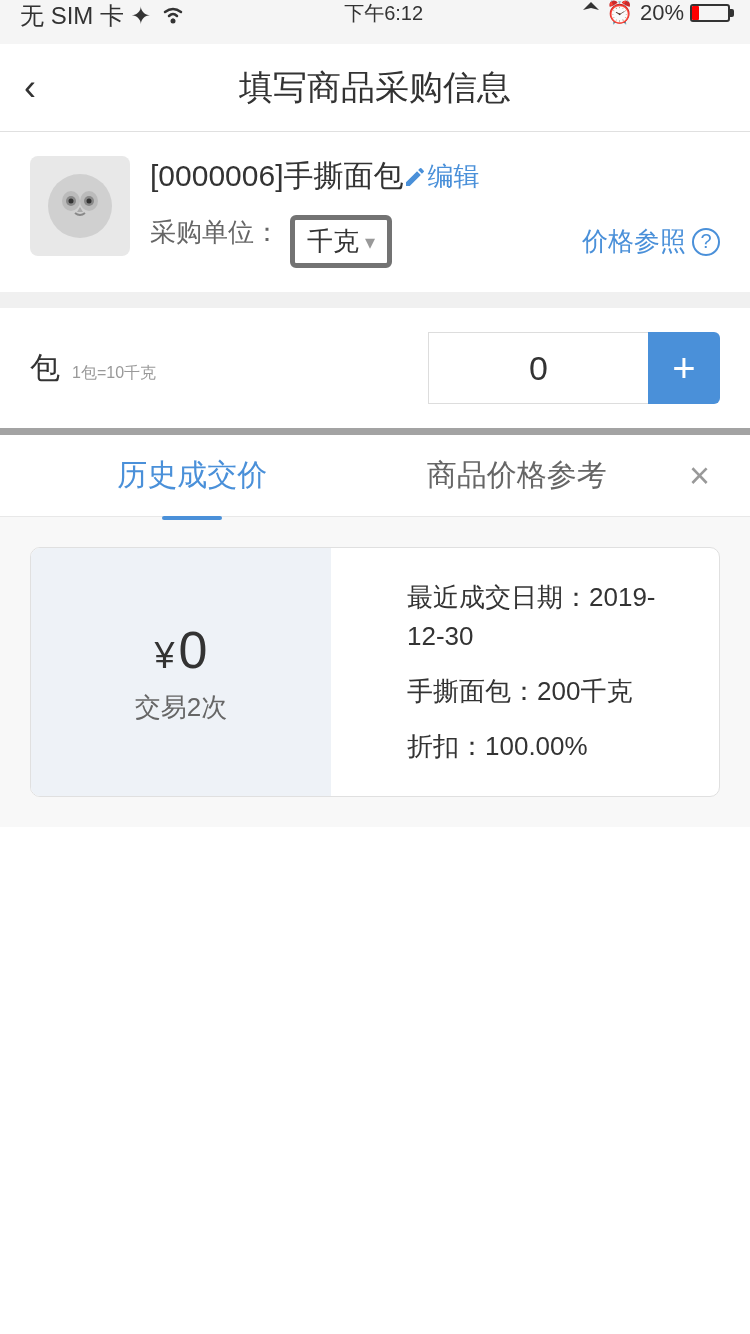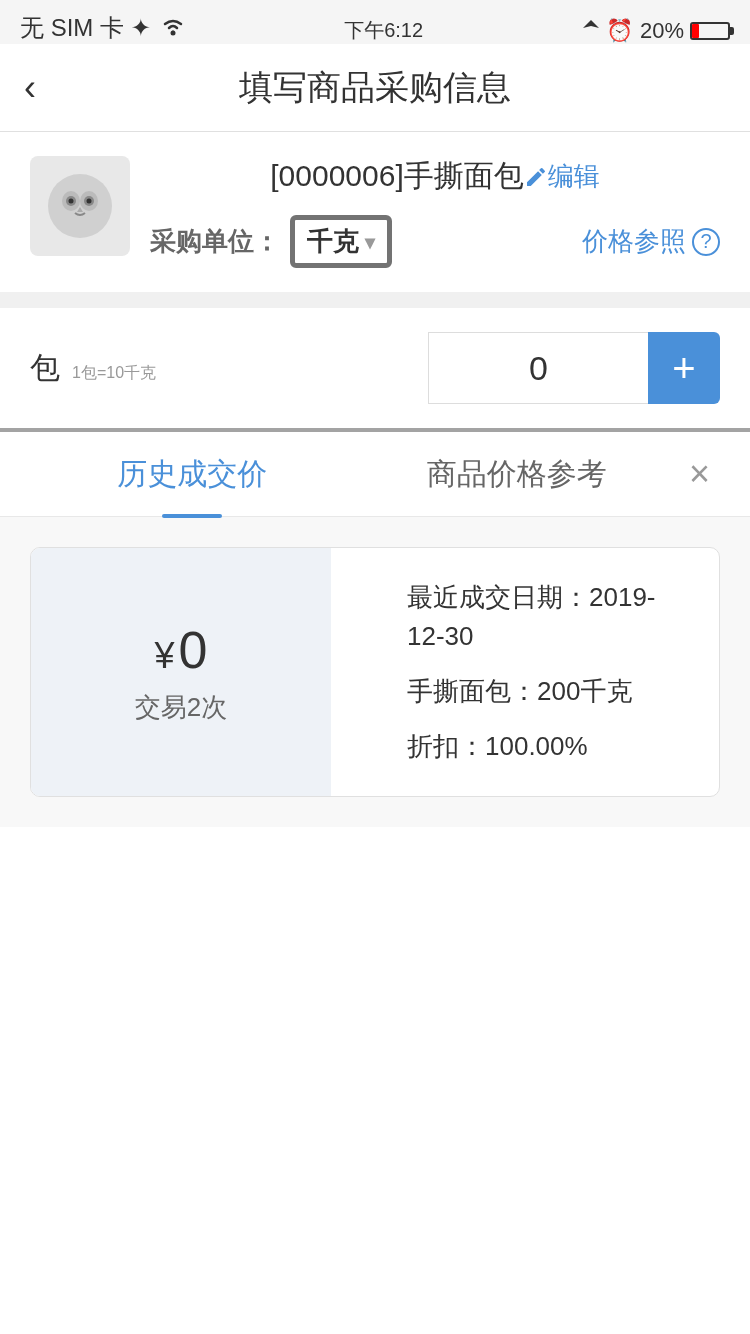--- a/index.html
+++ b/index.html
@@ -11,21 +11,21 @@
       background: #f0f0f0;
       overflow-x: hidden;
     }
 
     
     .status-bar {
       width: 750px;
       height: 44px;
       background: #f5f5f5;
       display: flex;
-      align-items: flex-end;
+      align-items: flex-start;
       justify-content: space-between;
       padding: 0 20px;
       font-size: 26px;
       color: #333;
     }
     .status-left {
       display: flex;
       align-items: center;
       gap: 8px;
       font-size: 24px;
@@ -118,21 +118,21 @@
       display: flex;
       align-items: center;
       justify-content: center;
     }
     .product-info {
       flex: 1;
     }
     .product-title-row {
       display: flex;
       align-items: center;
-      justify-content: center;
+      justify-content: flex-start;
       margin-bottom: 18px;
     }
     .product-name {
       font-size: 30px;
       color: #333;
       font-weight: 500;
     }
     .edit-btn {
       font-size: 26px;
       color: #4a90d9;
@@ -232,21 +232,21 @@
       align-items: center;
       justify-content: center;
       border-radius: 0 6px 6px 0;
     }
 
     
     .tabs-bar {
       background: #fff;
       display: flex;
       align-items: center;
-      border-top: 4px solid #a3a3a3;
+      border-top: 7px solid #a3a3a3;
       padding: 0 30px;
       position: relative;
       height: 88px;
     }
     .tab-item {
       flex: 1;
       display: flex;
       flex-direction: column;
       align-items: center;
       justify-content: center;
@@ -398,21 +398,21 @@
         <span>[0000006]</span><span>手撕面包</span>
       </span>
       <span class="edit-btn">
         <svg width="24" height="24" viewBox="0 0 24 24" fill="#4a90d9">
           <path d="M3 17.25V21h3.75L17.81 9.94l-3.75-3.75L3 17.25zM20.71 7.04a1 1 0 0 0 0-1.41l-2.34-2.34a1 1 0 0 0-1.41 0l-1.83 1.83 3.75 3.75 1.83-1.83z"></path>
         </svg>
         <span>编辑</span>
       </span>
     </div>
     <div class="product-unit-row">
-      <div style="display:flex;align-items:center;font-weight:bold;">
+      <div style="display:flex;">
         <span class="unit-label">采购单位：</span>
         <span class="unit-selector">
           <span>千克</span>
           <span class="arrow">▾</span>
         </span>
       </div>
       <span class="price-ref">
         <span>价格参照</span>
         <span style="display:inline-flex;align-items:center;justify-content:center;width:28px;height:28px;border:2px solid #4a90d9;border-radius:50%;font-size:20px;color:#4a90d9;">?</span>
       </span>

